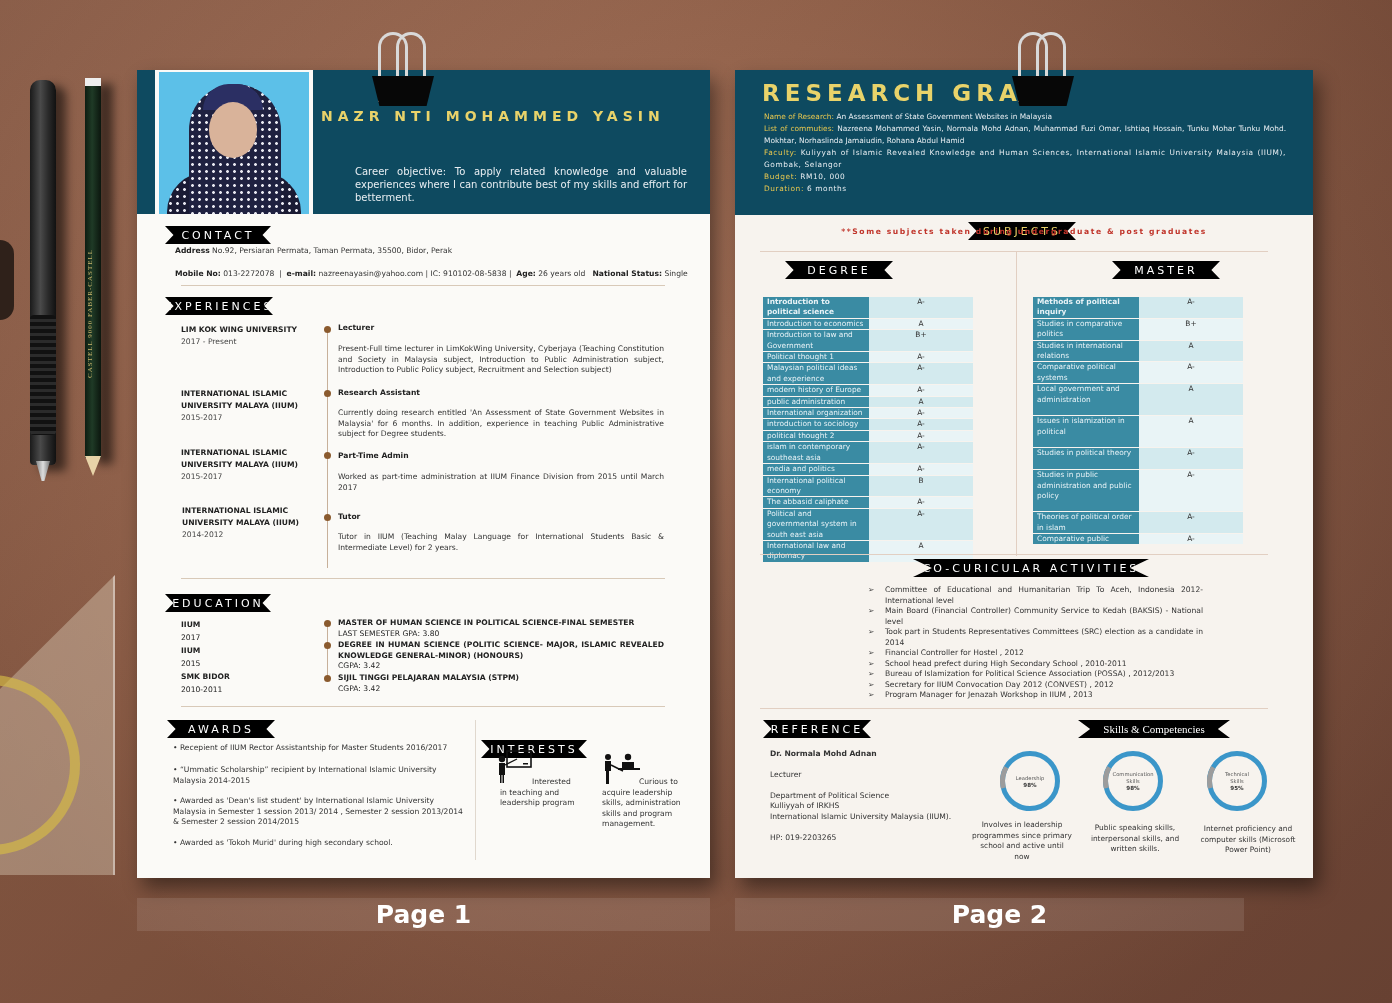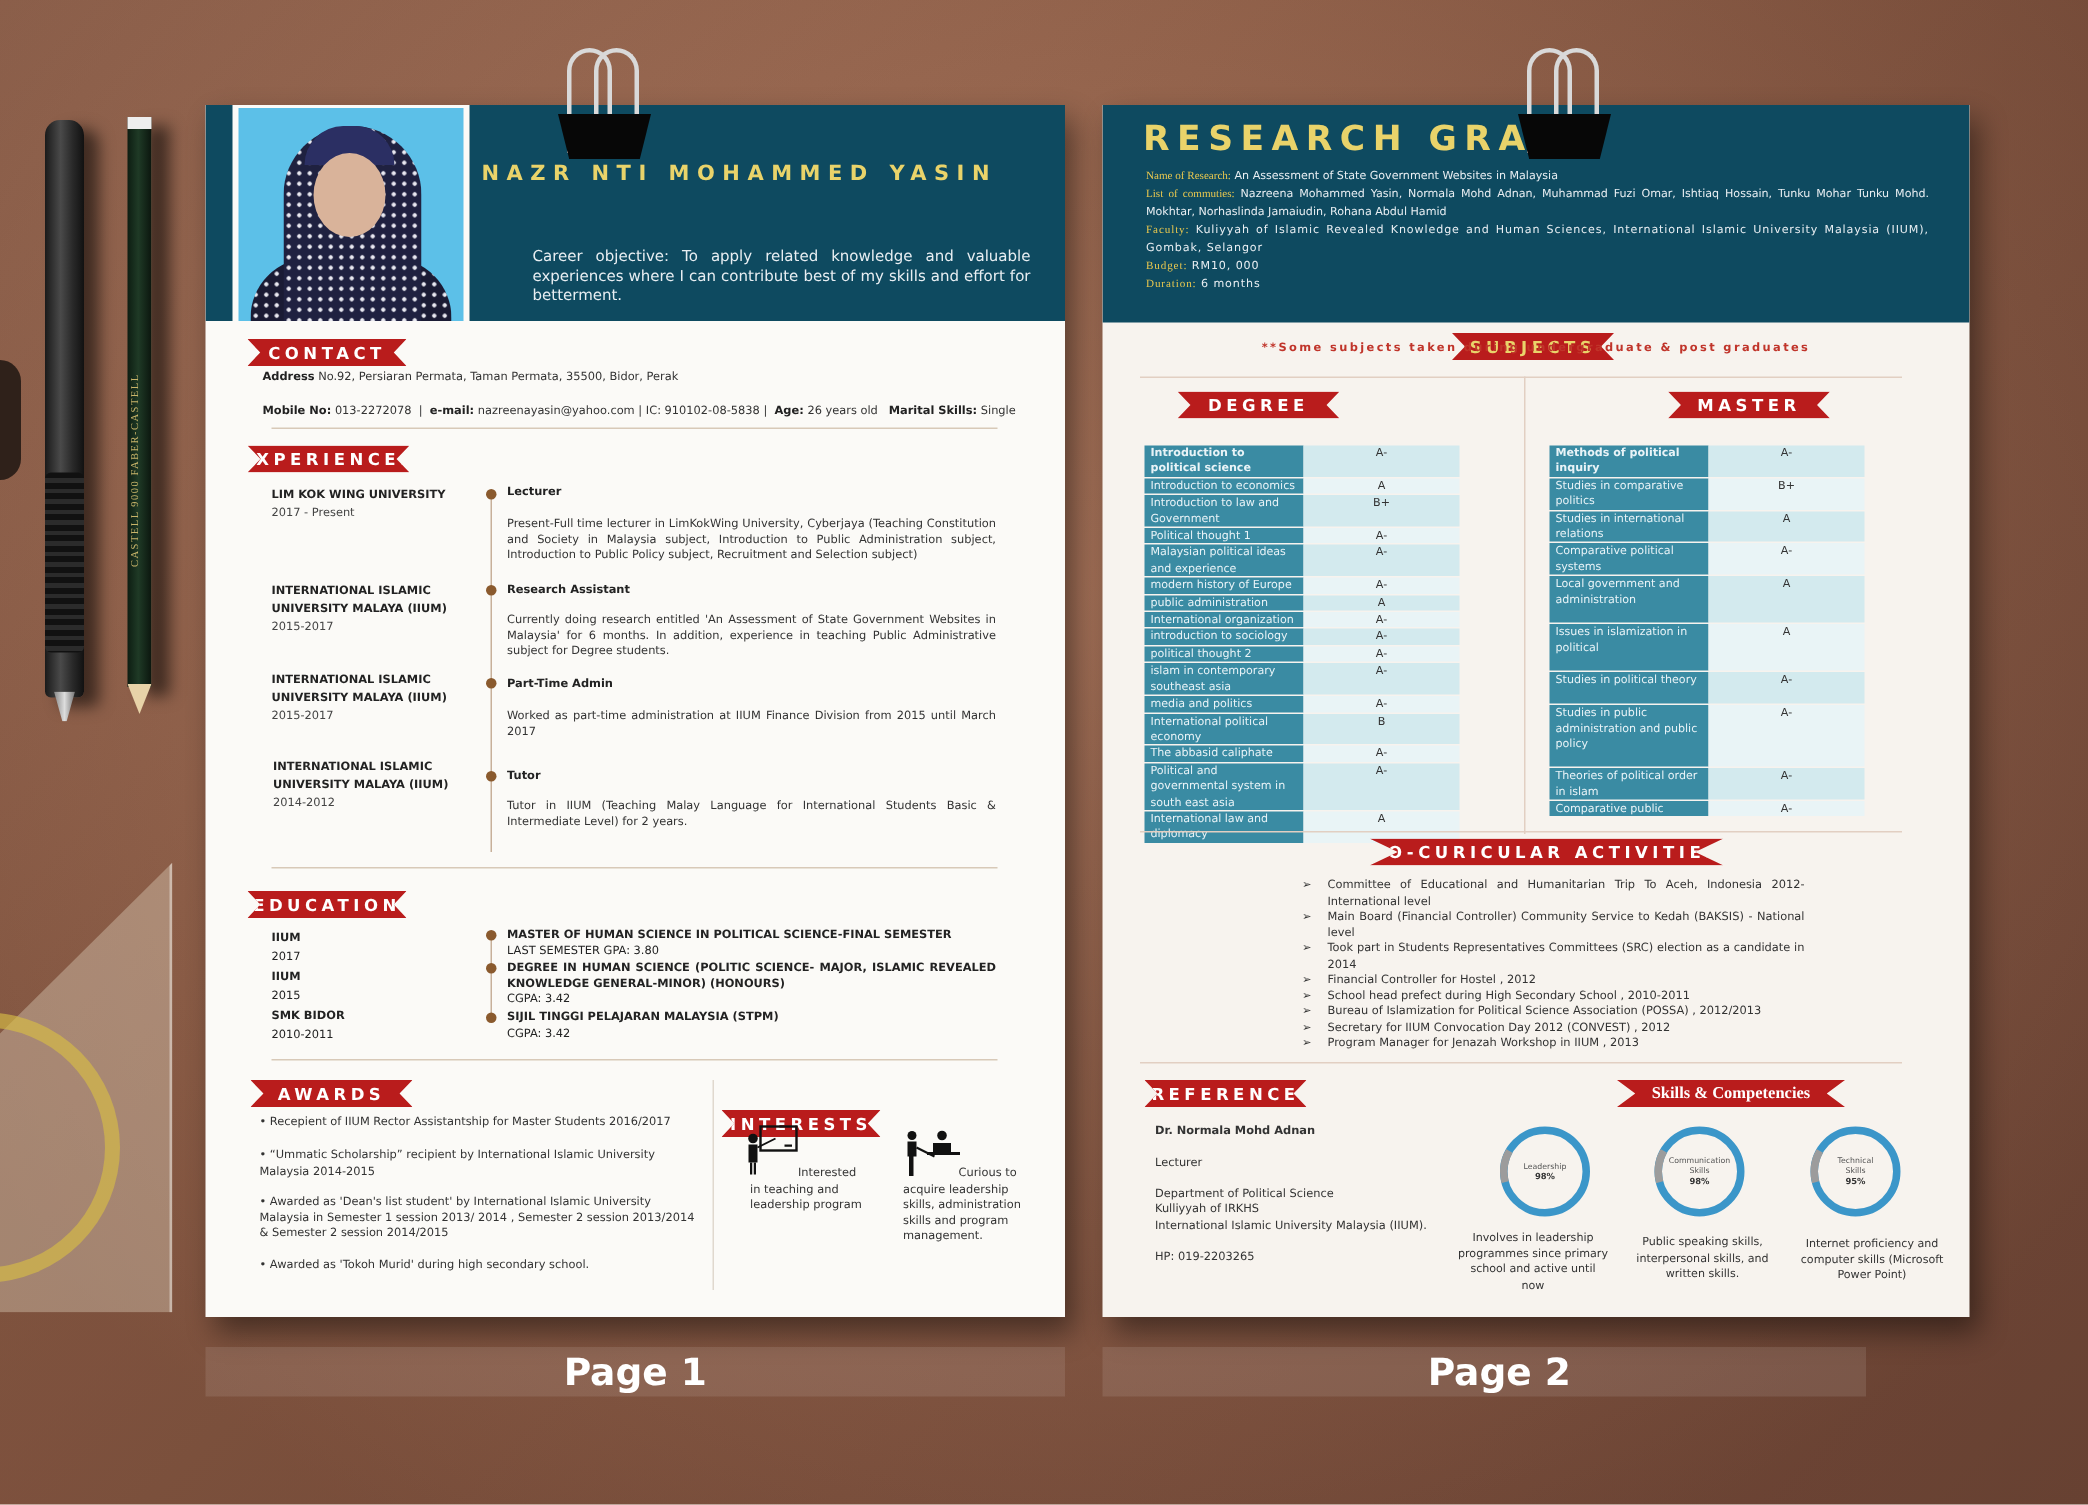--- a/index.html
+++ b/index.html
@@ -25,21 +25,21 @@
   .triangle { position:absolute; left:0; top:575px; width:115px; height:300px;
     background: rgba(235,225,205,.35); clip-path: polygon(100% 0, 100% 100%, 0 100%, 0 38%);
     border-right: 2px solid rgba(255,255,255,.4); }
   .protractor { position:absolute; left:-60px; top:675px; width:140px; height:180px; border:10px solid rgba(215,190,70,.65); border-left:none; border-radius:0 100px 100px 0; }
 
   
   .page { position:absolute; top:70px; background:#fbfaf7; box-shadow: 6px 10px 18px rgba(0,0,0,.45); overflow:hidden; }
   .page1 { left:137px; width:573px; height:808px; }
   .page2 { left:735px; width:578px; height:808px; background:#f7f3ee; }
   .banner {
-    position:absolute; height:18px; background:#b91c1c; color:#fff; font-weight:bold; font-size:11px;
+    position:absolute; height:18px; background:#000000; color:#fff; font-weight:normal; font-size:11px;
     letter-spacing:3px; display:flex; align-items:center; justify-content:center;
     clip-path: polygon(0 0, 100% 0, 92% 50%, 100% 100%, 0 100%, 8% 50%);
   }
   .banner.gold { color:#e9d36a; }
 
   
   .p1-head { position:absolute; left:0; top:0; width:538px; height:144px; }
   .p1-strip { position:absolute; left:0; top:0; width:18px; height:144px; background:#0e4a60; }
   .p1-photo { position:absolute; left:22px; top:2px; width:150px; height:142px; background:#5cc0e8; overflow:hidden; }
   .p1-photo .hijab { position:absolute; left:30px; top:12px; width:92px; height:140px; border-radius:46px 46px 10px 10px;
@@ -67,21 +67,21 @@
   .edu-item { position:absolute; left:201px; width:326px; font-size:7.6px; line-height:10.5px; color:#222; text-align:justify; }
 
   .award { position:absolute; left:36px; width:290px; font-size:7.6px; line-height:10.5px; color:#333; }
   .interest-text { position:absolute; font-size:7.6px; line-height:10.5px; color:#333; }
   .icon-box { position:absolute; }
 
   
   .p2-head { position:absolute; left:0; top:0; width:578px; height:145px; background:#0e4a60; }
   .p2-title { position:absolute; left:27px; top:10px; font-size:23px; font-weight:bold; letter-spacing:5px; color:#e9d36a; white-space:nowrap; }
   .p2-line { position:absolute; left:29px; width:522px; font-size:7.4px; line-height:12px; color:#e8eef2; text-align:justify; }
-  .p2-line .k { color:#e9c84f;font-family:Liberation Serif, serif; }
+  .p2-line .k { color:#e9c84f; }
 
   .subjects-note { position:absolute; left:0; right:0; top:157px; text-align:center; color:#c0342a; font-size:7.6px; font-weight:bold; letter-spacing:1.6px; }
 
   table.grades { position:absolute; border-collapse:separate; border-spacing:0 1px; font-size:7.4px; }
   table.grades td { padding:0 4px; line-height:10.4px; vertical-align:top; }
   table.grades td.sub { background:#3a8ba3; color:#e8f3f7; width:106px; }
   table.grades td.gr { background:#d3eaee; color:#333; width:104px; text-align:center; }
   table.grades tr:nth-child(even) td.gr { background:#e9f4f6; }
   table.grades tr:first-child td.sub { font-weight:bold; }
 
@@ -138,21 +138,21 @@
   <div class="banner" style="left:28px;top:156px;width:106px;">CONTACT</div>
   <div class="txt" style="left:38px;top:175px;">
     <span class="bold">Address</span> <span>No.92, Persiaran Permata, Taman Permata, 35500, Bidor, Perak</span>
   </div>
   <div class="txt" style="left:38px;top:198px;white-space:nowrap;">
     <span class="bold">Mobile No:</span> <span>013-2272078</span>
     &nbsp;<span>|</span>&nbsp;
     <span class="bold">e-mail:</span> <span>nazreenayasin@yahoo.com</span>
     <span>|</span> <span>IC: 910102-08-5838</span> <span>|</span>
     &nbsp;<span class="bold">Age:</span> <span>26 years old</span>
-    &nbsp;&nbsp;<span class="bold">Marital Skills:</span> <span>Single</span>
+    &nbsp;&nbsp;<span class="bold">National Status:</span> <span>Single</span>
   </div>
   <div class="rule" style="left:44px;top:215px;width:484px;"></div>
 
   <div class="banner" style="left:28px;top:227px;width:108px;">EXPERIENCES</div>
   <div class="vline" style="left:190px;top:258px;height:240px;"></div>
 
   <div class="exp-org" style="top:254px;"><span>LIM KOK WING UNIVERSITY</span><span class="yr">2017 - Present</span></div>
   <div class="dot" style="left:187px;top:256px;"></div>
   <div class="exp-role" style="top:253px;">Lecturer</div>
   <div class="exp-desc" style="top:274px;">Present-Full time lecturer in LimKokWing University, Cyberjaya (Teaching Constitution and Society in Malaysia subject, Introduction to Public Administration subject, Introduction to Public Policy subject, Recruitment and Selection subject)</div>

